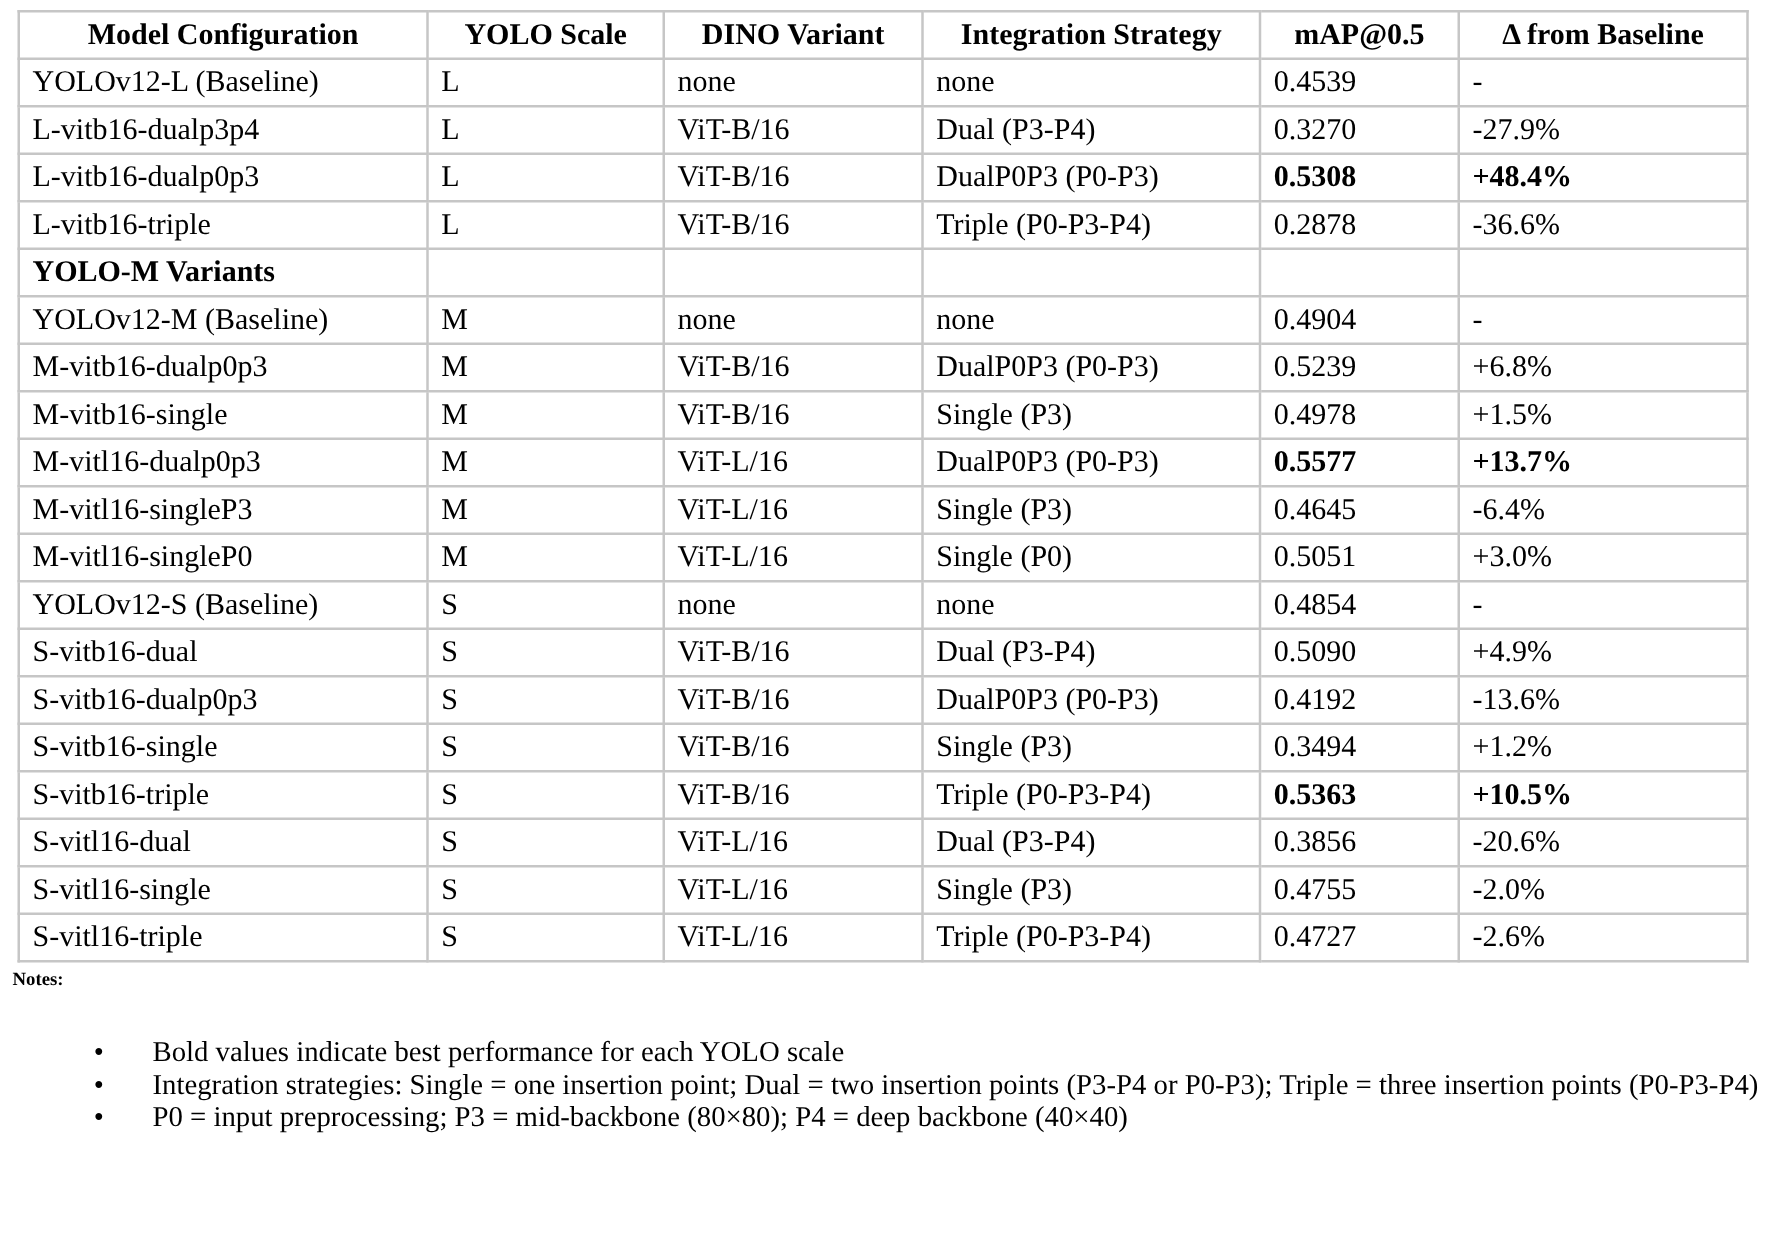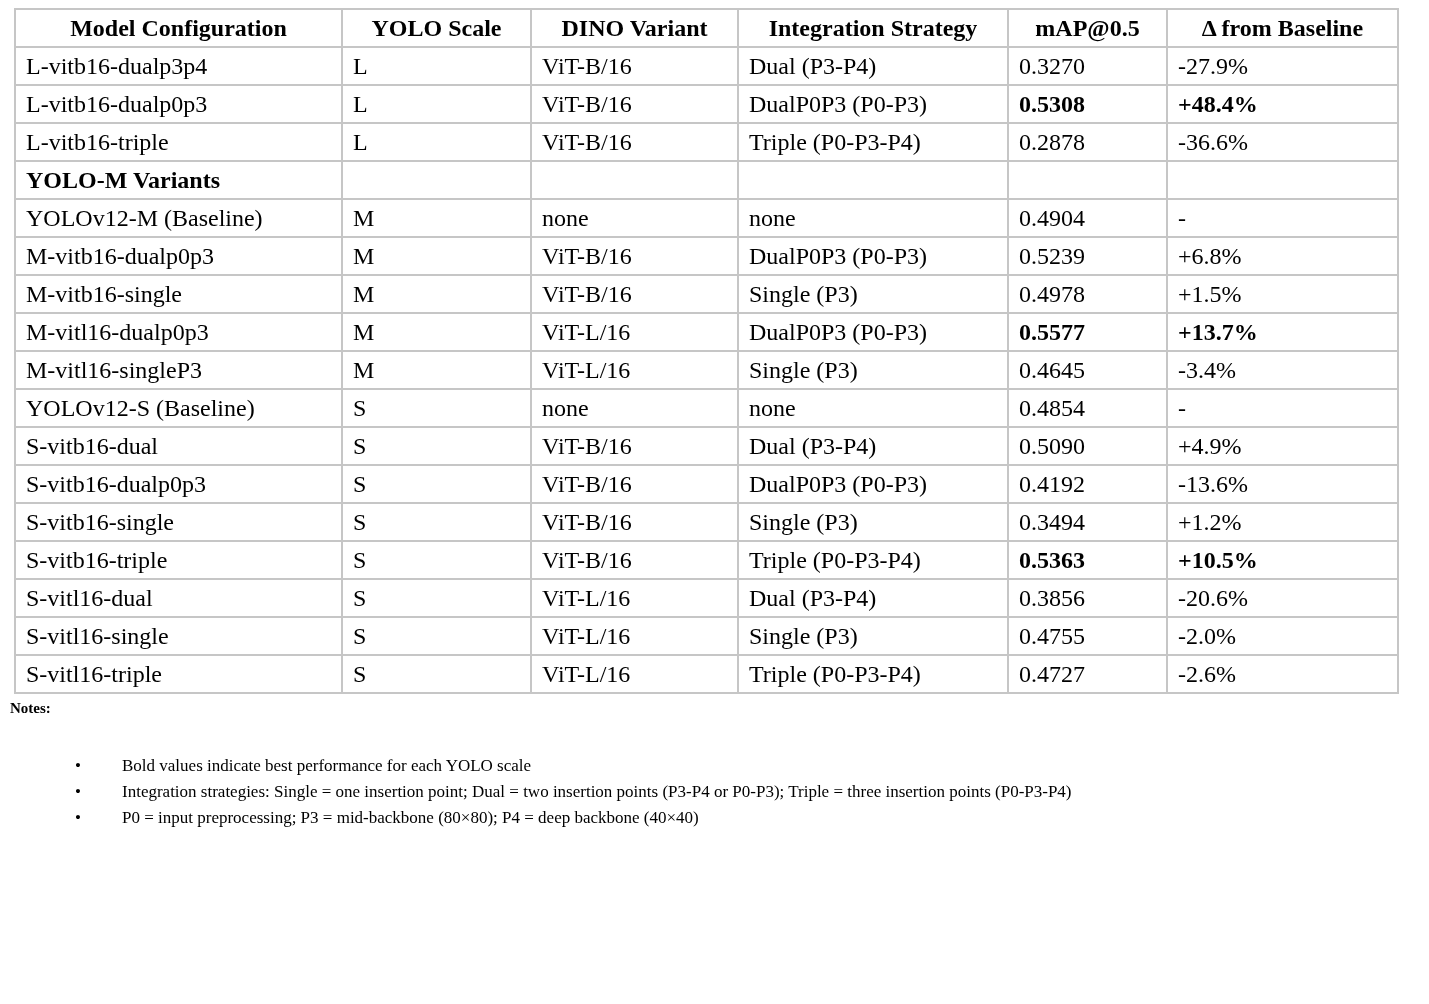--- a/index.html
+++ b/index.html
@@ -38,21 +38,21 @@
   td.bold { font-weight: bold; margin-left: 36px; }
 
   .notes { margin: 6px 0 0 10px; }
   .notes-title { font-weight: bold; font-size: 15px; }
   .notes-list {
     list-style: none;
     margin: 36px 0 0 0;
     padding: 0;
   }
   .notes-list li {
-    font-size: 17px;
+    font-size: 23px;
     line-height: 26px;
     position: relative;
     padding-left: 112px;
   }
   .notes-list li::before {
     content: "\2022";
     position: absolute;
     left: 65px;
     top: 0;
   }
@@ -75,20 +75,28 @@
           <th>Model Configuration</th>
           <th>YOLO Scale</th>
           <th>DINO Variant</th>
           <th>Integration Strategy</th>
           <th>mAP@0.5</th>
           <th>Δ from Baseline</th>
         </tr>
     </thead>
     <tbody>
         <tr>
+          <td>YOLOv12-L (Baseline)</td>
+          <td>L</td>
+          <td>none</td>
+          <td>none</td>
+          <td>0.4539</td>
+          <td>-</td>
+        </tr>
+        <tr>
           <td>L-vitb16-dualp3p4</td>
           <td>L</td>
           <td>ViT-B/16</td>
           <td>Dual (P3-P4)</td>
           <td>0.3270</td>
           <td>-27.9%</td>
         </tr>
         <tr>
           <td>L-vitb16-dualp0p3</td>
           <td>L</td>
@@ -144,21 +152,29 @@
           <td>DualP0P3 (P0-P3)</td>
           <td class="bold">0.5577</td>
           <td class="bold">+13.7%</td>
         </tr>
         <tr>
           <td>M-vitl16-singleP3</td>
           <td>M</td>
           <td>ViT-L/16</td>
           <td>Single (P3)</td>
           <td>0.4645</td>
-          <td>-3.4%</td>
+          <td>-6.4%</td>
+        </tr>
+        <tr>
+          <td>M-vitl16-singleP0</td>
+          <td>M</td>
+          <td>ViT-L/16</td>
+          <td>Single (P0)</td>
+          <td>0.5051</td>
+          <td>+3.0%</td>
         </tr>
         <tr>
           <td>YOLOv12-S (Baseline)</td>
           <td>S</td>
           <td>none</td>
           <td>none</td>
           <td>0.4854</td>
           <td>-</td>
         </tr>
         <tr>

